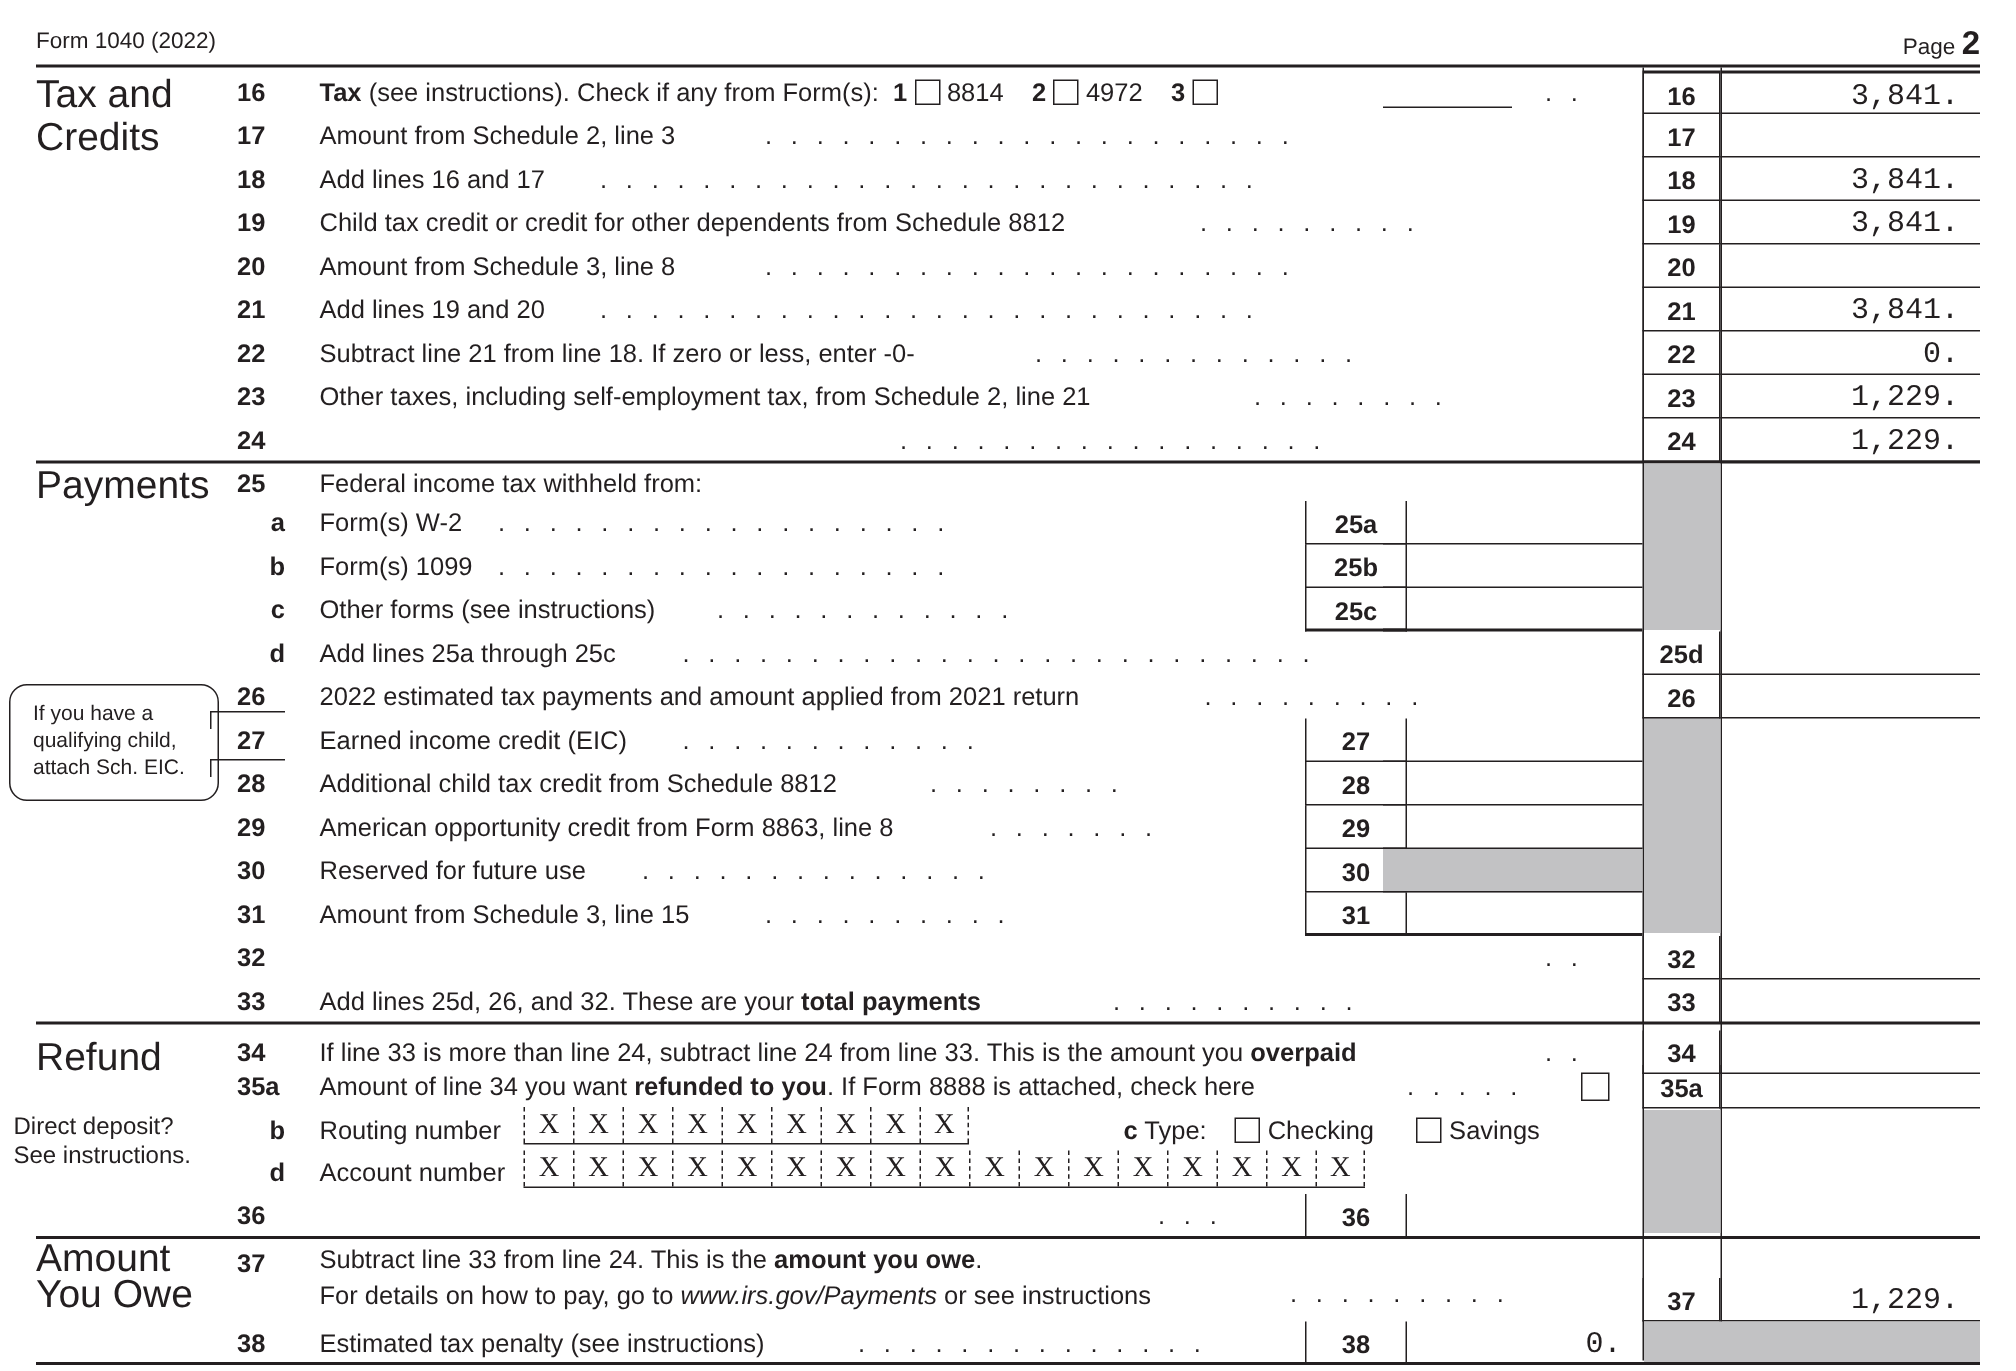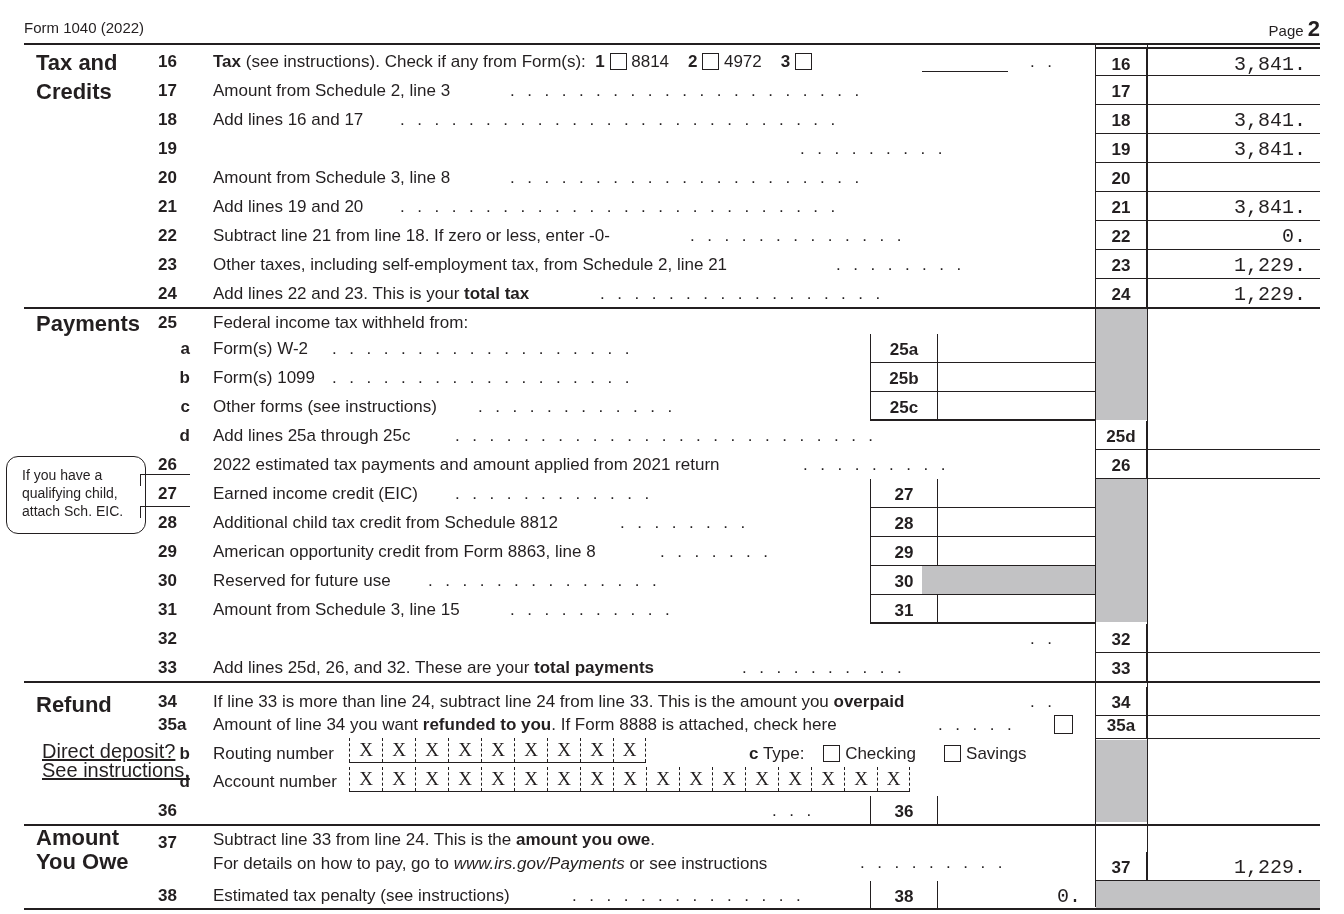--- a/index.html
+++ b/index.html
@@ -3,22 +3,22 @@
 <meta charset="utf-8">
 <style>
   html, body { margin:0; padding:0; background:#ffffff; }
   body { width:1344px; height:914px; position:relative; overflow:hidden;
          font-family:"Liberation Sans", sans-serif; color:#231f20; }
   .abs { position:absolute; }
   .hdr-left { left:24px; top:19px; font-size:15px; }
   .hdr-right { right:24px; top:16px; font-size:15px; }
   .hdr-right b { font-size:22px; }
   .hline { position:absolute; left:24px; width:1296px; height:0; border-top:2px solid #231f20; }
-  .section { position:absolute; left:36px; font-weight:bold; font-size:22px; line-height:29px; }
-  .side-note { position:absolute; left:42px; font-size:20px; line-height:19px;text-decoration:underline; }
+  .section { position:absolute; left:24px; font-weight:normal; font-size:26px; line-height:29px; }
+  .side-note { position:absolute; left:9px; font-size:16px; line-height:19px; }
   .row { position:absolute; left:0; width:1344px; height:29px; }
   .ln { position:absolute; left:158px; width:40px; font-weight:bold; font-size:17px; line-height:29px; }
   .ln.sub { left:178px; width:12px; text-align:right; }
   .desc { position:absolute; left:213px; font-size:17px; line-height:29px; white-space:nowrap; }
   .dots { position:absolute; font-size:17px; line-height:29px; letter-spacing:12.5px; white-space:nowrap; color:#231f20; }
   .onum { position:absolute; left:1095px; width:52px; height:29px; border-left:1px solid #231f20; border-right:1px solid #231f20;
           text-align:center; font-weight:bold; font-size:17px; line-height:31px; box-sizing:border-box; }
   .oval { position:absolute; left:1147px; width:173px; height:29px; text-align:right; padding-right:14px; box-sizing:border-box;
           font-family:"Liberation Mono", monospace; font-size:20px; line-height:31px; }
   .bb { border-bottom:1px solid #231f20; }
@@ -81,20 +81,21 @@
 </div>
 <div class="row" style="top:105px;">
   <div class="ln">18</div>
   <div class="desc">Add lines 16 and 17</div>
   <div class="dots" style="left:400px;">..........................</div>
   <div class="onum bb">18</div>
   <div class="oval bb">3,841.</div>
 </div>
 <div class="row" style="top:134px;">
   <div class="ln">19</div>
+  <div class="desc">Child tax credit or credit for other dependents from Schedule 8812</div>
   <div class="dots" style="left:800px;">.........</div>
   <div class="onum bb">19</div>
   <div class="oval bb">3,841.</div>
 </div>
 <div class="row" style="top:163px;">
   <div class="ln">20</div>
   <div class="desc">Amount from Schedule 3, line 8</div>
   <div class="dots" style="left:510px;">.....................</div>
   <div class="onum bb">20</div>
   <div class="oval bb"></div>
@@ -115,21 +116,20 @@
 </div>
 <div class="row" style="top:250px;">
   <div class="ln">23</div>
   <div class="desc">Other taxes, including self-employment tax, from Schedule 2, line 21</div>
   <div class="dots" style="left:836px;">........</div>
   <div class="onum bb">23</div>
   <div class="oval bb">1,229.</div>
 </div>
 <div class="row" style="top:279px;">
   <div class="ln">24</div>
-  <div class="desc"><span>Add lines 22 and 23. This is your </span><b>total tax</b></div>
   <div class="dots" style="left:600px;">.................</div>
   <div class="onum bb">24</div>
   <div class="oval bb">1,229.</div>
 </div>
 <div class="hline" style="top:307px;"></div>
 
 <div class="section" style="top:309px;">Payments</div>
 
 <div class="abs shade" style="left:1096px;top:309px;width:51px;height:111px;"></div>
 <div class="abs shade" style="left:1096px;top:478px;width:51px;height:144px;"></div>

